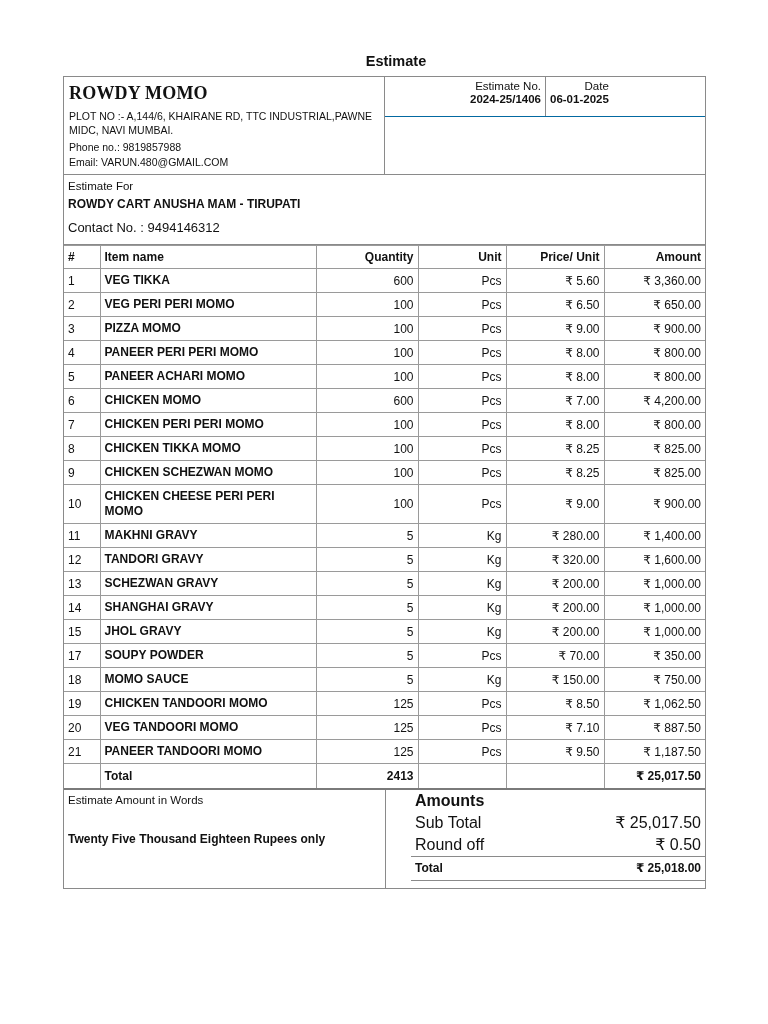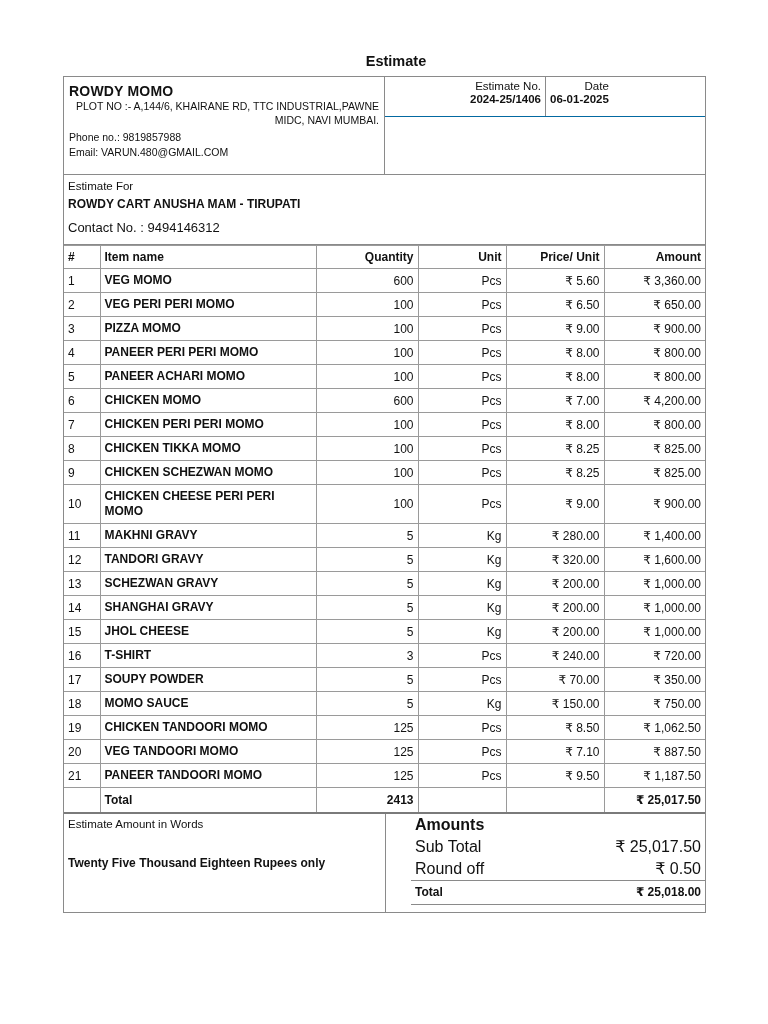--- a/index.html
+++ b/index.html
@@ -2,23 +2,23 @@
 <html><head>
 <meta charset="utf-8">
 <style>
   * { box-sizing: border-box; margin: 0; padding: 0; }
   html, body { width: 768px; height: 1024px; background: #ffffff; }
   body { font-family: "Liberation Sans", "DejaVu Sans", sans-serif; color: #111; position: relative; font-size: 12px; }
   .title { position: absolute; top: 53px; left: 12px; width: 768px; text-align: center; font-weight: bold; font-size: 14.5px; }
   .doc { position: absolute; left: 63px; top: 76px; width: 643px; border: 1px solid #8a8a8a; }
   .header { display: flex; height: 98px; border-bottom: 1px solid #8a8a8a; }
   .company { width: 321px; border-right: 1px solid #8a8a8a; padding: 6px 5px; }
-  .company .name { font-weight: bold; font-size: 14px; letter-spacing: 0.2px; }
+  .company .name { font-weight: bold; font-size: 18px; margin-bottom: 5px; letter-spacing: 0.2px; font-family: Liberation Serif, serif; }
   .company .line { font-size: 10.5px; line-height: 15px; }
-  .company .addr { font-size: 10.5px; line-height: 14px; margin-bottom: 3px; text-align: right; }
+  .company .addr { font-size: 10.5px; line-height: 14px; margin-bottom: 3px; }
   .meta { flex: 1; display: flex; flex-direction: column; }
   .meta-top { display: flex; height: 40px; border-bottom: 1px solid #0369a1; text-align: right; }
   .meta-cell { padding: 3px 4px; font-size: 11.5px; }
   .meta-cell.no { width: 161px; border-right: 1px solid #8a8a8a; }
   .meta-cell .val { font-weight: bold; font-size: 11.5px; margin-top: 1px; }
   .billto { padding: 4px 4px 0 4px; height: 70px; border-bottom: 1px solid #8a8a8a; }
   .billto .lbl { font-size: 11.5px; line-height: 15px; }
   .billto .cust { font-weight: bold; font-size: 12px; margin-top: 3px; line-height: 15px; }
   .billto .contact { font-size: 13px; margin-top: 8px; line-height: 15px; }
   table.items { width: 100%; border-collapse: collapse; table-layout: fixed; }
@@ -90,21 +90,21 @@
         <th class="l">Item name</th>
         <th class="r">Quantity</th>
         <th class="r">Unit</th>
         <th class="r">Price/ Unit</th>
         <th class="r">Amount</th>
       </tr>
     </thead>
     <tbody id="item-rows">
         <tr>
           <td class="l">1</td>
-          <td class="l name">VEG MOMO</td>
+          <td class="l name">VEG TIKKA</td>
           <td class="r">600</td>
           <td class="r">Pcs</td>
           <td class="r">₹ 5.60</td>
           <td class="r">₹ 3,360.00</td>
         </tr>
         <tr>
           <td class="l">2</td>
           <td class="l name">VEG PERI PERI MOMO</td>
           <td class="r">100</td>
           <td class="r">Pcs</td>
@@ -202,33 +202,25 @@
         <tr>
           <td class="l">14</td>
           <td class="l name">SHANGHAI GRAVY</td>
           <td class="r">5</td>
           <td class="r">Kg</td>
           <td class="r">₹ 200.00</td>
           <td class="r">₹ 1,000.00</td>
         </tr>
         <tr>
           <td class="l">15</td>
-          <td class="l name">JHOL CHEESE</td>
+          <td class="l name">JHOL GRAVY</td>
           <td class="r">5</td>
           <td class="r">Kg</td>
           <td class="r">₹ 200.00</td>
           <td class="r">₹ 1,000.00</td>
-        </tr>
-        <tr>
-          <td class="l">16</td>
-          <td class="l name">T-SHIRT</td>
-          <td class="r">3</td>
-          <td class="r">Pcs</td>
-          <td class="r">₹ 240.00</td>
-          <td class="r">₹ 720.00</td>
         </tr>
         <tr>
           <td class="l">17</td>
           <td class="l name">SOUPY POWDER</td>
           <td class="r">5</td>
           <td class="r">Pcs</td>
           <td class="r">₹ 70.00</td>
           <td class="r">₹ 350.00</td>
         </tr>
         <tr>

